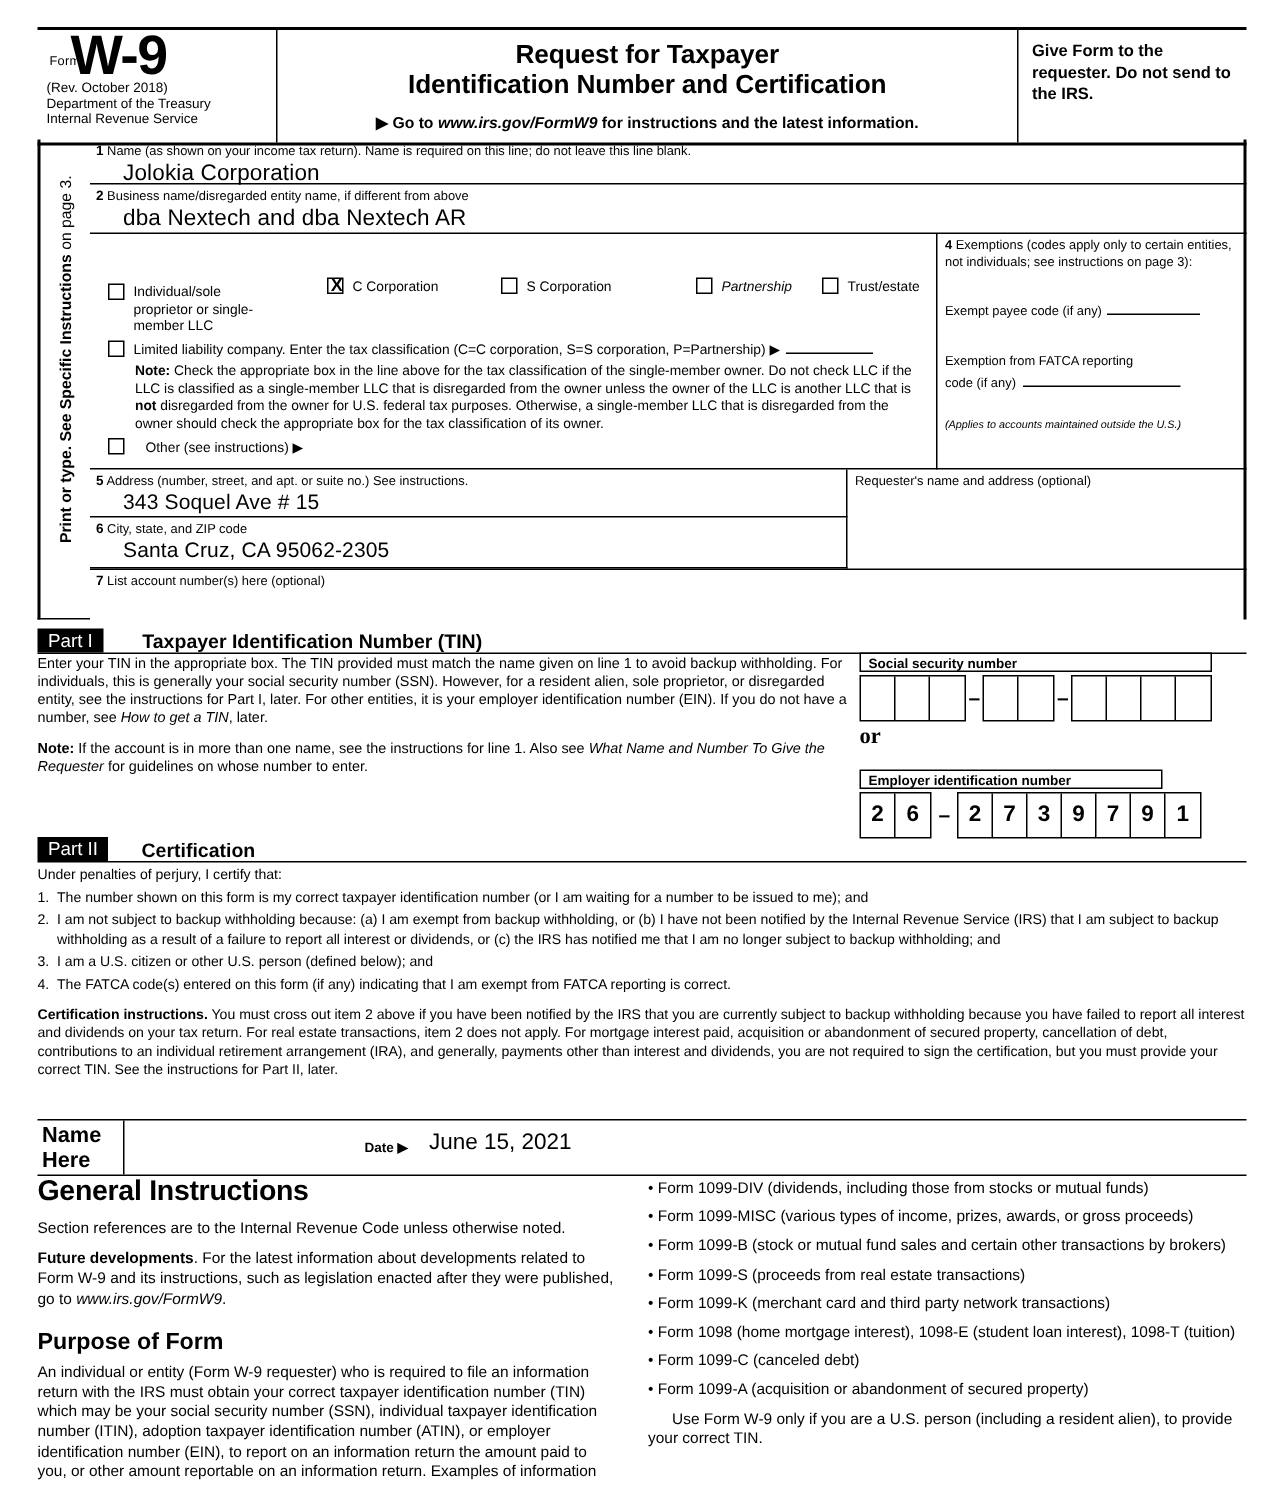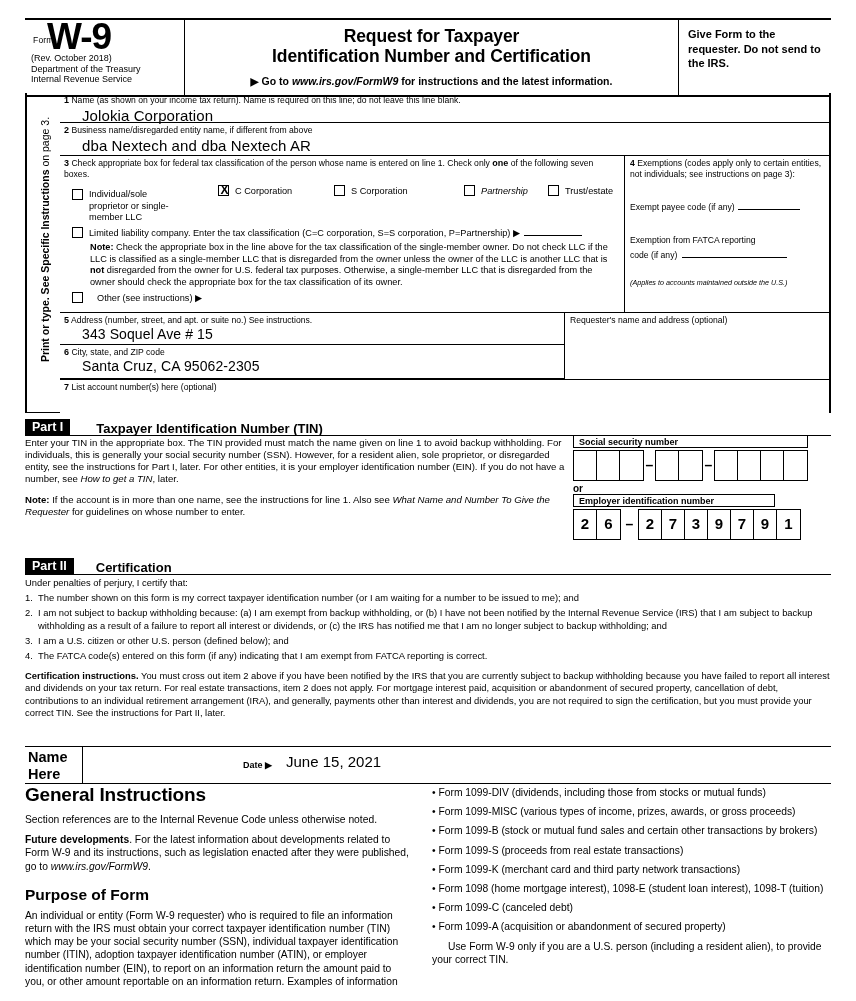--- a/index.html
+++ b/index.html
@@ -260,21 +260,21 @@
     width: 806px;
     height: 17px;
     border-bottom: 1.5px solid #000;
     box-sizing: border-box;
   }
   .part-tag {
     display: inline-block;
     background: #000;
     color: #fff;
     font-size: 12.5px;
-    font-weight: bold;
+    font-weight: normal;
     padding: 1px 7px 1px 7px;
     line-height: 14px;
     vertical-align: top;
   }
   .part-title {
     display: inline-block;
     font-size: 13px;
     font-weight: bold;
     margin-left: 26px;
     line-height: 16px;
@@ -322,24 +322,25 @@
   }
   .cell:last-child { border-right: none; }
   .dash {
     width: 17px;
     text-align: center;
     font-size: 14px;
     line-height: 30px;
     font-weight: bold;
   }
   .or-word {
-    font-size: 10px;
+    font-size: 15px;
     font-weight: bold;
     margin-top: 2px;
-    margin-bottom: 0;
+    margin-bottom: 13px;
+    font-family: Liberation Serif, serif;
   }
   .ein-cap {
     border: 1.2px solid #000;
     font-size: 9px;
     font-weight: bold;
     padding: 1px 0 1px 5px;
     box-sizing: border-box;
     height: 13px;
     line-height: 11px;
     width: 202px;
@@ -483,21 +484,20 @@
       <div class="filled">Jolokia Corporation</div>
     </div>
 
     <div class="line2">
       <div class="row-label"><b>2</b> <span>Business name/disregarded entity name, if different from above</span></div>
       <div class="filled">dba Nextech and dba Nextech AR</div>
     </div>
 
     <div class="line3">
       <div class="line3-left">
-        <div class="row-label" style="width:548px"><b>3</b> <span>Check appropriate box for federal tax classification of the person whose name is entered on line 1. Check only </span><b>one</b><span> of the following seven boxes.</span></div>
 
         <div class="cls-row">
           <div class="cls-item" style="left:0; top:4px; width:115px;">
             <span class="cb"></span><span class="lbl" style="display:inline-block;width:96px;vertical-align:top;line-height:11.5px">Individual/sole proprietor or single-member LLC</span>
           </div>
           <div class="cls-item" style="left:146px; top:0;">
             <span class="cb checked"></span><span class="lbl">C Corporation</span>
           </div>
           <div class="cls-item" style="left:262px; top:0;">
             <span class="cb"></span><span class="lbl">S Corporation</span>

